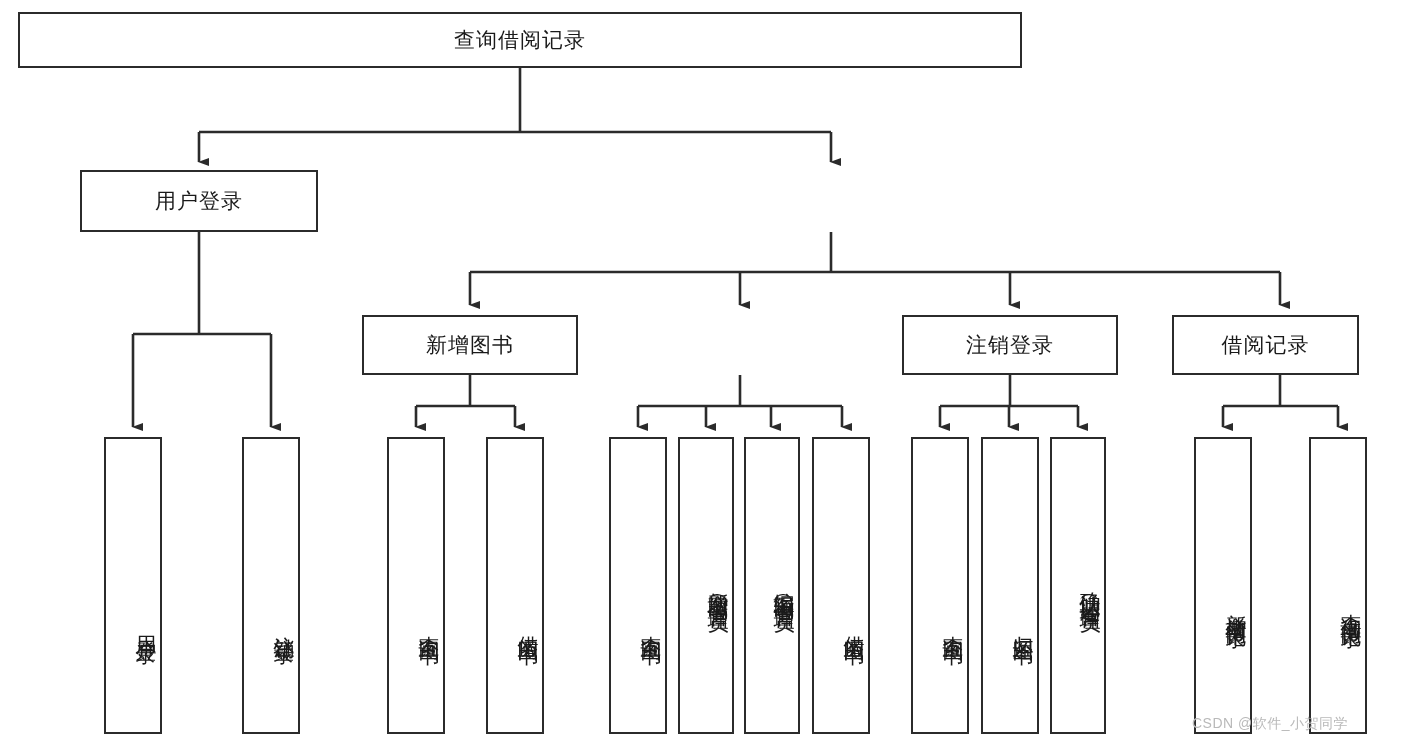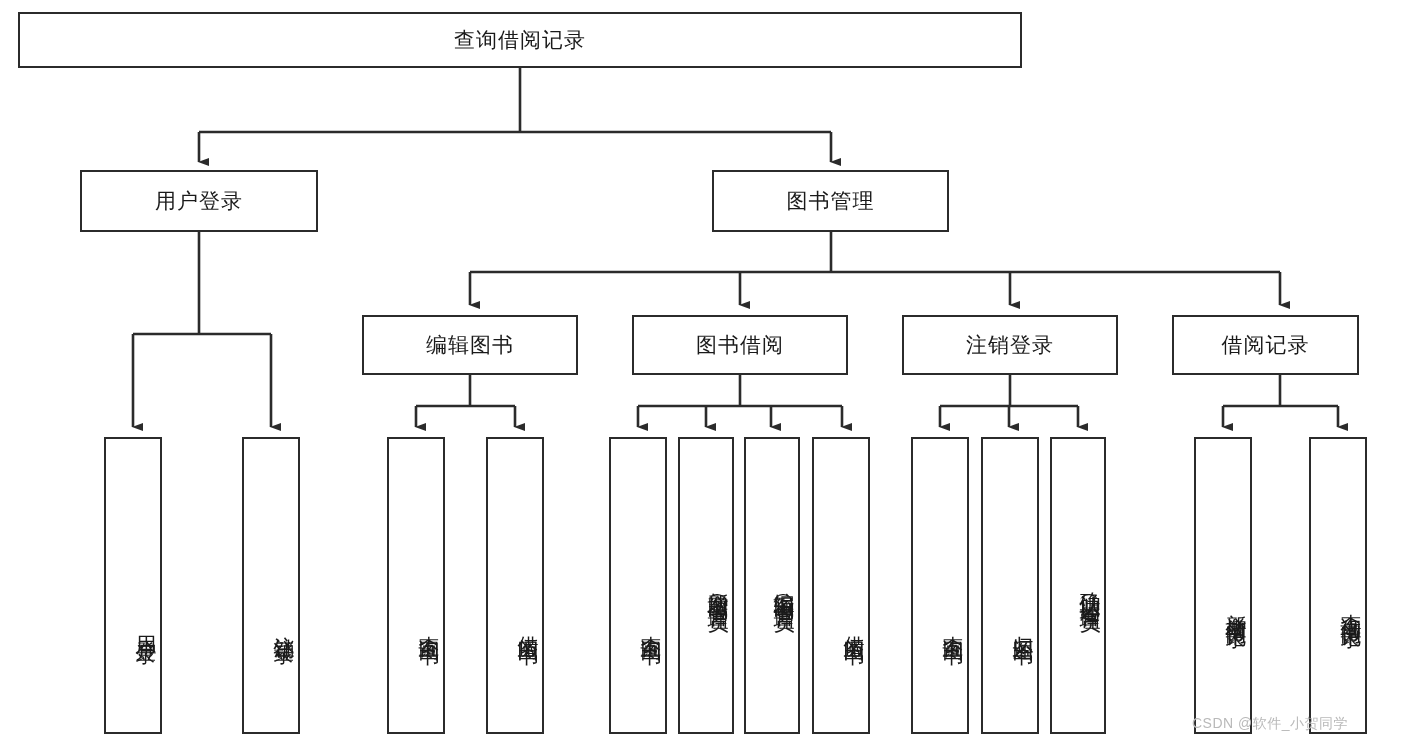--- a/index.html
+++ b/index.html
@@ -116,24 +116,22 @@
       <path d="M 1280,375 L 1280,406"></path>
       <path d="M 1223,406 L 1338,406"></path>
       <path d="M 1223,406 L 1223,427" marker-end="url(#arrow)"></path>
       <path d="M 1338,406 L 1338,427" marker-end="url(#arrow)"></path>
     </g>
   </svg>
 
   <div class="node horizontal node-root" style="left:18px; top:12px; width:1004px; height:56px;">查询借阅记录</div>
 
   <div class="node horizontal" style="left:80px; top:170px; width:238px; height:62px;">用户登录</div>
-  <div class="node horizontal" style="left:712px; top:170px; width:237px; height:62px;">图书管理</div>
 
-  <div class="node horizontal" style="left:362px; top:315px; width:216px; height:60px;">编辑图书</div>
-  <div class="node horizontal" style="left:632px; top:315px; width:216px; height:60px;">图书借阅</div>
+  <div class="node horizontal" style="left:362px; top:315px; width:216px; height:60px;">新增图书</div>
   <div class="node horizontal" style="left:902px; top:315px; width:216px; height:60px;">注销登录</div>
   <div class="node horizontal" style="left:1172px; top:315px; width:187px; height:60px;">借阅记录</div>
 
   <div class="node vertical" style="left:104px; top:437px; width:58px; height:297px; padding-top:78px;">用户登录</div>
   <div class="node vertical" style="left:242px; top:437px; width:58px; height:297px; padding-top:78px;">注销登录</div>
 
   <div class="node vertical" style="left:387px; top:437px; width:58px; height:297px; padding-top:78px;">查询图书</div>
   <div class="node vertical" style="left:486px; top:437px; width:58px; height:297px; padding-top:78px;">借阅图书</div>
 
   <div class="node vertical" style="left:609px; top:437px; width:58px; height:297px; padding-top:78px;">查询图书</div>

